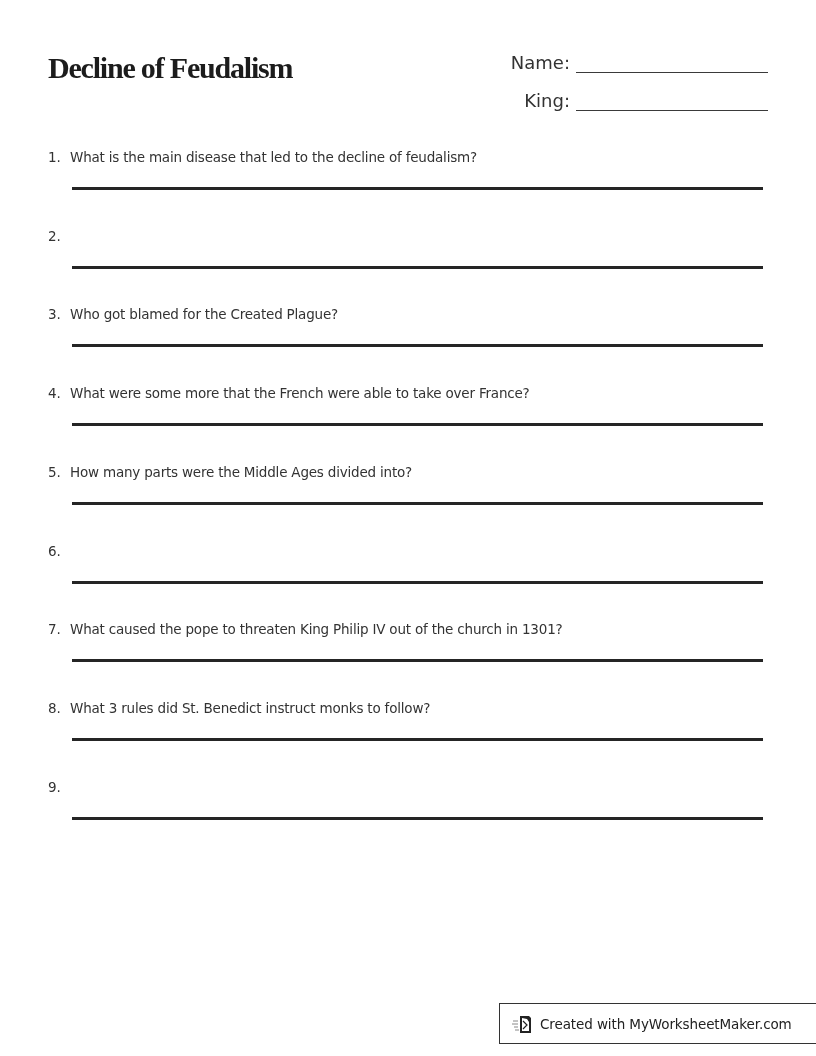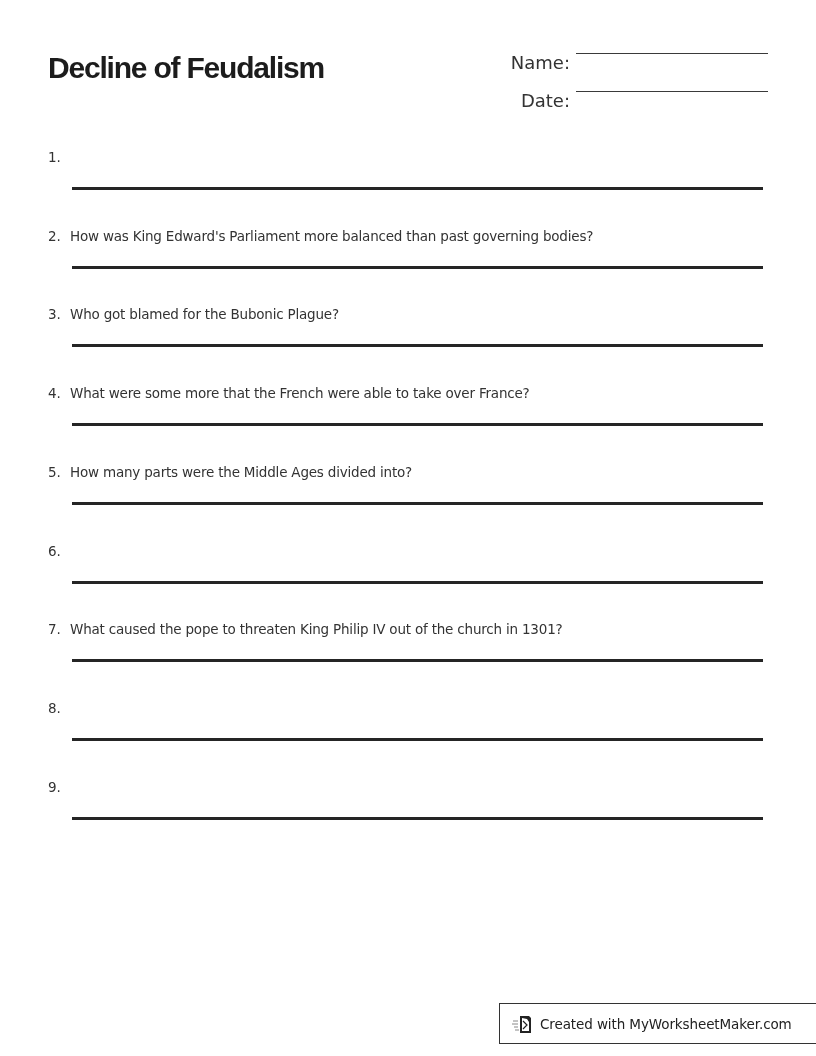--- a/index.html
+++ b/index.html
@@ -12,32 +12,32 @@
       height: 1056px;
       position: relative;
       overflow: hidden;
       font-family: "DejaVu Sans", sans-serif;
       color: #2b2b2b;
     }
     .title {
       position: absolute;
       left: 48px;
       top: 48px;
-      font-family: Liberation Sans, sans-serif;
+      font-family: Liberation Serif, serif;
       font-weight: bold;
       font-size: 30px;
       letter-spacing: -1.2px;
       color: #1c1c1c;
       margin: 0;
       line-height: 40px;
     }
     .meta-row {
       position: absolute;
       display: flex;
-      align-items: flex-start;
+      align-items: flex-end;
     }
     .meta-label {
       font-size: 18px;
       color: #333;
       text-align: right;
       width: 70px;
       margin-right: 6px;
       line-height: 22px;
     }
     .meta-line {
@@ -98,42 +98,42 @@
 <body>
 
 <h1 class="title">Decline of Feudalism</h1>
 
 <div class="meta-row" style="left:500px; top:52px;">
   <span class="meta-label">Name:</span>
   <span class="meta-line"></span>
 </div>
 
 <div class="meta-row" style="left:500px; top:90px;">
-  <span class="meta-label">Date:</span>
+  <span class="meta-label">King:</span>
   <span class="meta-line"></span>
 </div>
 
 <div>
   <div class="question" style="top:148px;">
     <div class="q-text">
         <span class="q-num">1.</span>
+        <span>What is the main disease that led to the decline of feudalism?</span>
       </div>
     <div class="answer-line"></div>
   </div>
   <div class="question" style="top:227px;">
     <div class="q-text">
         <span class="q-num">2.</span>
-        <span>How was King Edward's Parliament more balanced than past governing bodies?</span>
       </div>
     <div class="answer-line"></div>
   </div>
   <div class="question" style="top:305px;">
     <div class="q-text">
         <span class="q-num">3.</span>
-        <span>Who got blamed for the Bubonic Plague?</span>
+        <span>Who got blamed for the Created Plague?</span>
       </div>
     <div class="answer-line"></div>
   </div>
   <div class="question" style="top:384px;">
     <div class="q-text">
         <span class="q-num">4.</span>
         <span>What were some more that the French were able to take over France?</span>
       </div>
     <div class="answer-line"></div>
   </div>
@@ -153,20 +153,21 @@
   <div class="question" style="top:620px;">
     <div class="q-text">
         <span class="q-num">7.</span>
         <span>What caused the pope to threaten King Philip IV out of the church in 1301?</span>
       </div>
     <div class="answer-line"></div>
   </div>
   <div class="question" style="top:699px;">
     <div class="q-text">
         <span class="q-num">8.</span>
+        <span>What 3 rules did St. Benedict instruct monks to follow?</span>
       </div>
     <div class="answer-line"></div>
   </div>
   <div class="question" style="top:778px;">
     <div class="q-text">
         <span class="q-num">9.</span>
       </div>
     <div class="answer-line"></div>
   </div>
 </div>

